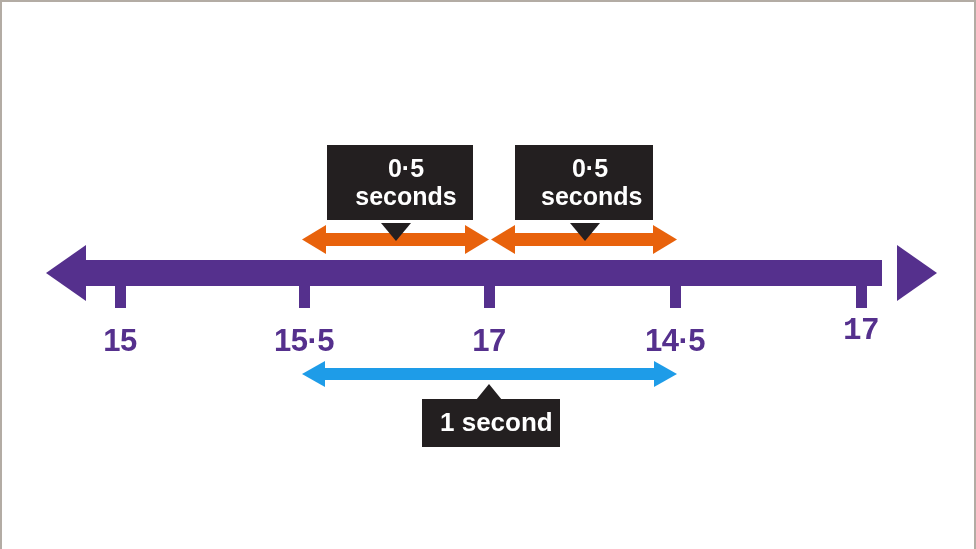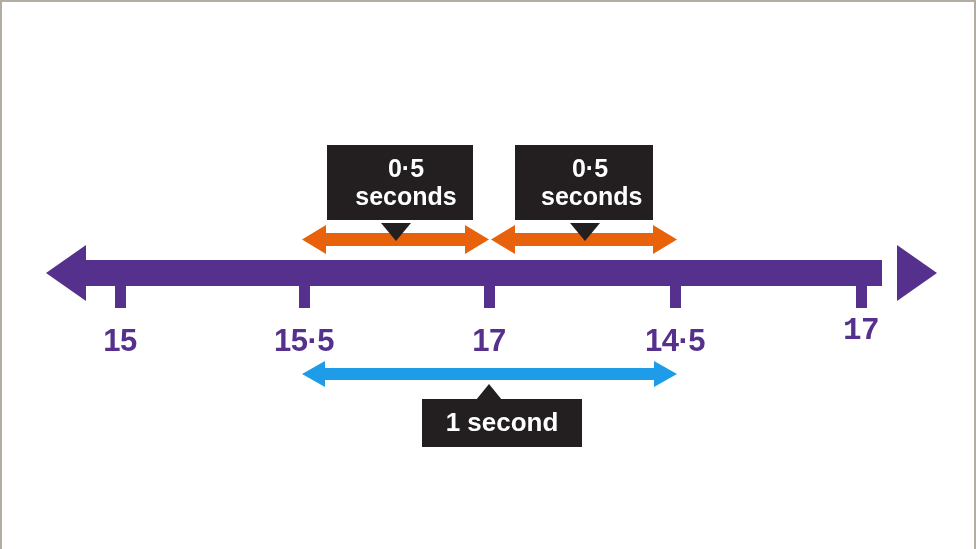--- a/index.html
+++ b/index.html
@@ -143,18 +143,18 @@
     </div>
     <div class="tip-down" style="left:394px; top:221px;"></div>
 
     <div class="callout callout-orange" style="left:513px; top:143px; width:138px;">
       <span class="txt">0·5</span>
       <span class="txt">seconds</span>
     </div>
     <div class="tip-down" style="left:583px; top:221px;"></div>
 
     <div class="tip-up" style="left:487px; top:382px;"></div>
-    <div class="callout callout-blue" style="left:420px; top:397px; width:160px;">
+    <div class="callout callout-blue" style="left:420px; top:397px; width:138px;">
       <span class="txt">1 second</span>
     </div>
   </div>
 
 </div>
 
 </body></html>

